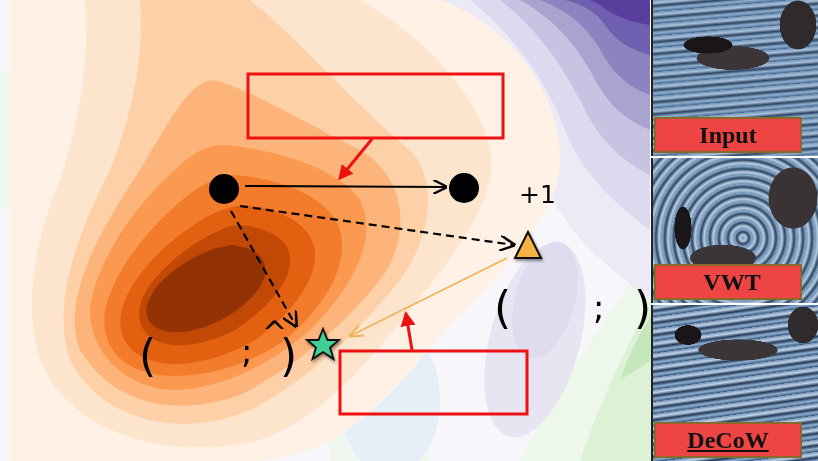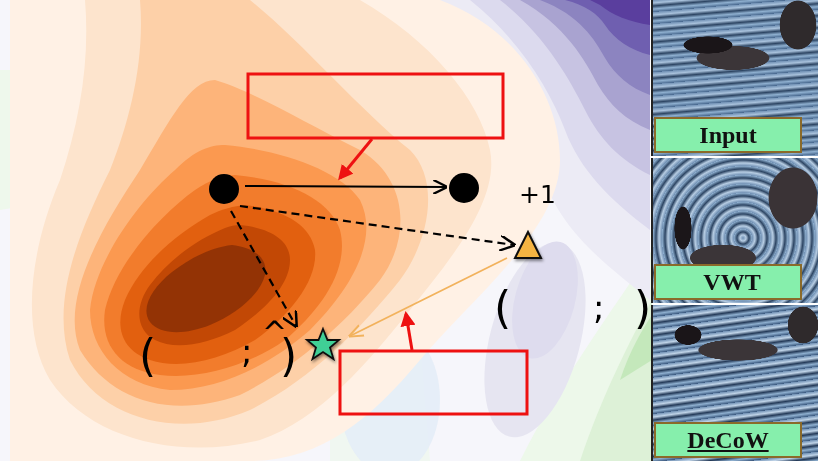--- a/index.html
+++ b/index.html
@@ -3,21 +3,21 @@
 <meta charset="utf-8">
 <style>
   html, body { margin: 0; padding: 0; background: #ffffff; }
   body { width: 818px; height: 461px; overflow: hidden; position: relative; font-family: "DejaVu Sans", sans-serif; }
   #canvas { position: absolute; left: 0; top: 0; width: 818px; height: 461px; }
   .label-text { position: absolute; font-family: "DejaVu Sans", sans-serif; color: #000; }
   .paren { position: absolute; font-family: "DejaVu Sans", sans-serif; font-size: 44px; line-height: 1; color: #000; }
   .panel { position: absolute; left: 651px; width: 166px; overflow: hidden; border-left: 2px solid #222; }
   .tag {
     position: absolute; left: 654px; width: 148px; height: 36px;
-    background: #86efac; border: 2px solid #8a6a2a; box-sizing: border-box;
+    background: #ef4444; border: 2px solid #8a6a2a; box-sizing: border-box;
     font-family: "Liberation Serif", serif; font-weight: bold; font-size: 24px;
     display: flex; align-items: center; justify-content: center; color: #111;
   }
 </style>
 </head>
 <body>
 
 <svg id="canvas" width="818" height="461" viewBox="0 0 818 461">
   <defs>
     <filter id="shadow" x="-30%" y="-30%" width="160%" height="160%">

